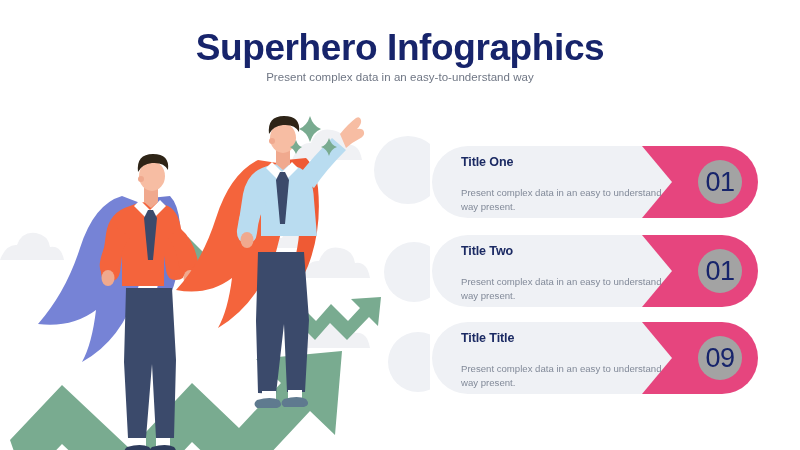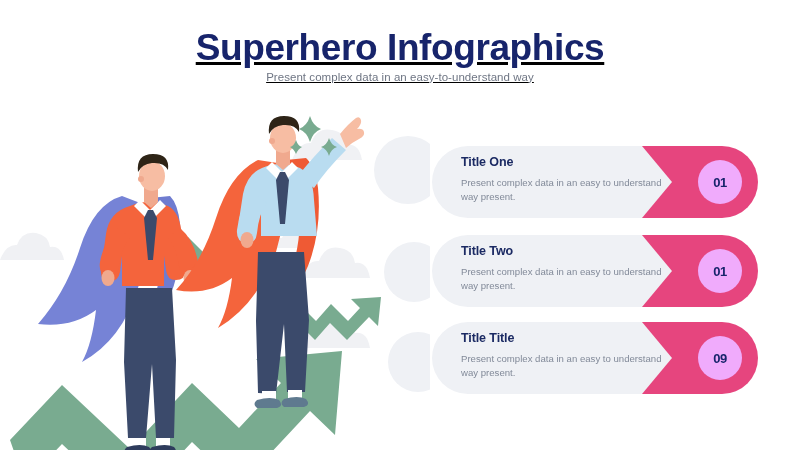--- a/index.html
+++ b/index.html
@@ -24,21 +24,20 @@
     overflow: hidden;
   }
 
   
   #header {
     position: absolute;
     top: 28px;
     left: 0;
     width: 800px;
     text-align: center;
-    text-decoration: underline;
   }
   #deck-title {
     font-size: 37px;
     font-weight: bold;
     color: #17246b;
     letter-spacing: -0.4px;
     line-height: 1.1;
     margin: 0;
   }
   #deck-subtitle {
@@ -81,38 +80,38 @@
     width: 205px;
   }
   .card-title {
     font-size: 12.5px;
     font-weight: bold;
     color: #1b2a63;
     letter-spacing: -0.1px;
     line-height: 1.2;
   }
   .card-desc {
-    margin-top: 6px;
+    margin-top: 16px;
     font-size: 9.6px;
     color: #828a99;
     line-height: 1.42;
   }
   .card-number {
     position: absolute;
     top: 14px;
     left: 266px;
     width: 44px;
     height: 44px;
     border-radius: 50%;
-    background: #f0abfc;
+    background: #a3a3a3;
     display: flex;
     align-items: center;
     justify-content: center;
-    font-size: 13px;
-    font-weight: bold;
+    font-size: 27px;
+    font-weight: normal;
     color: #17246b;
     letter-spacing: -0.5px;
   }
 </style>
 </head>
 <body>
 
 <div id="slide">
 
   <div id="header">

